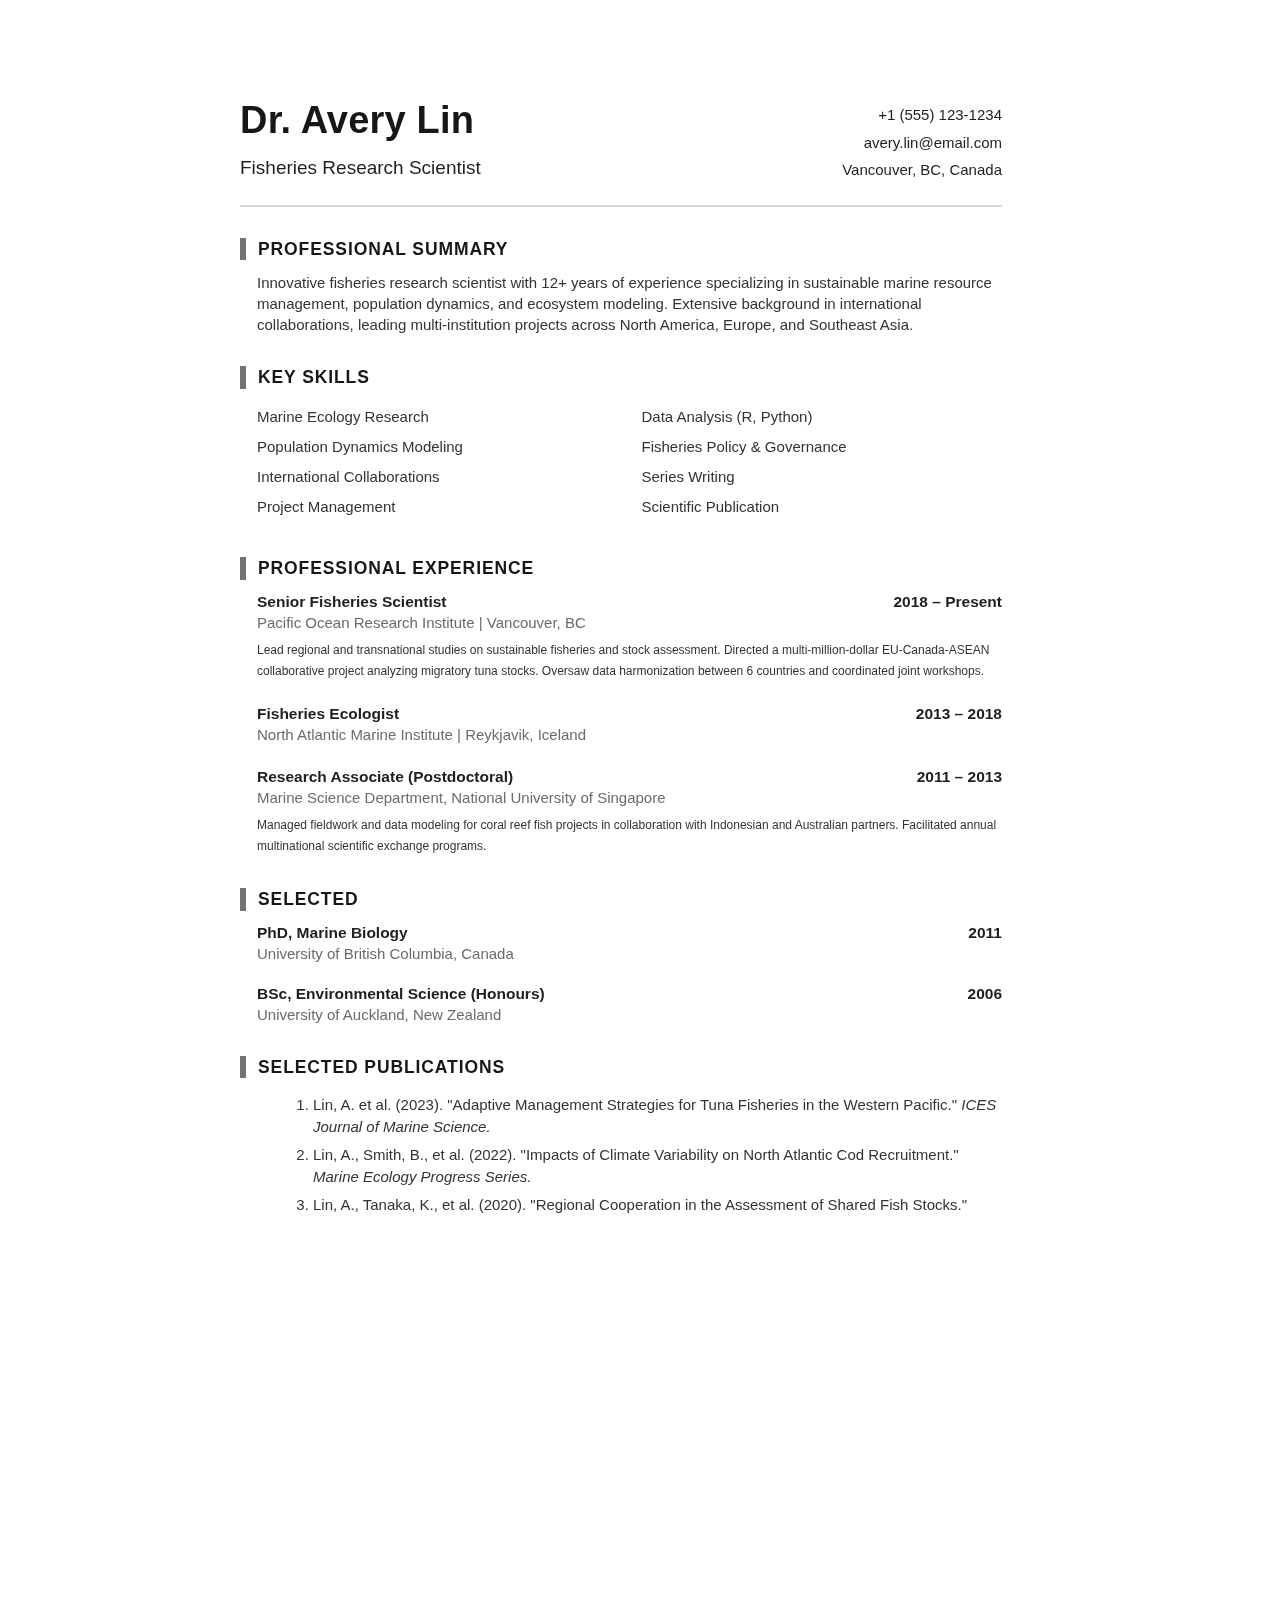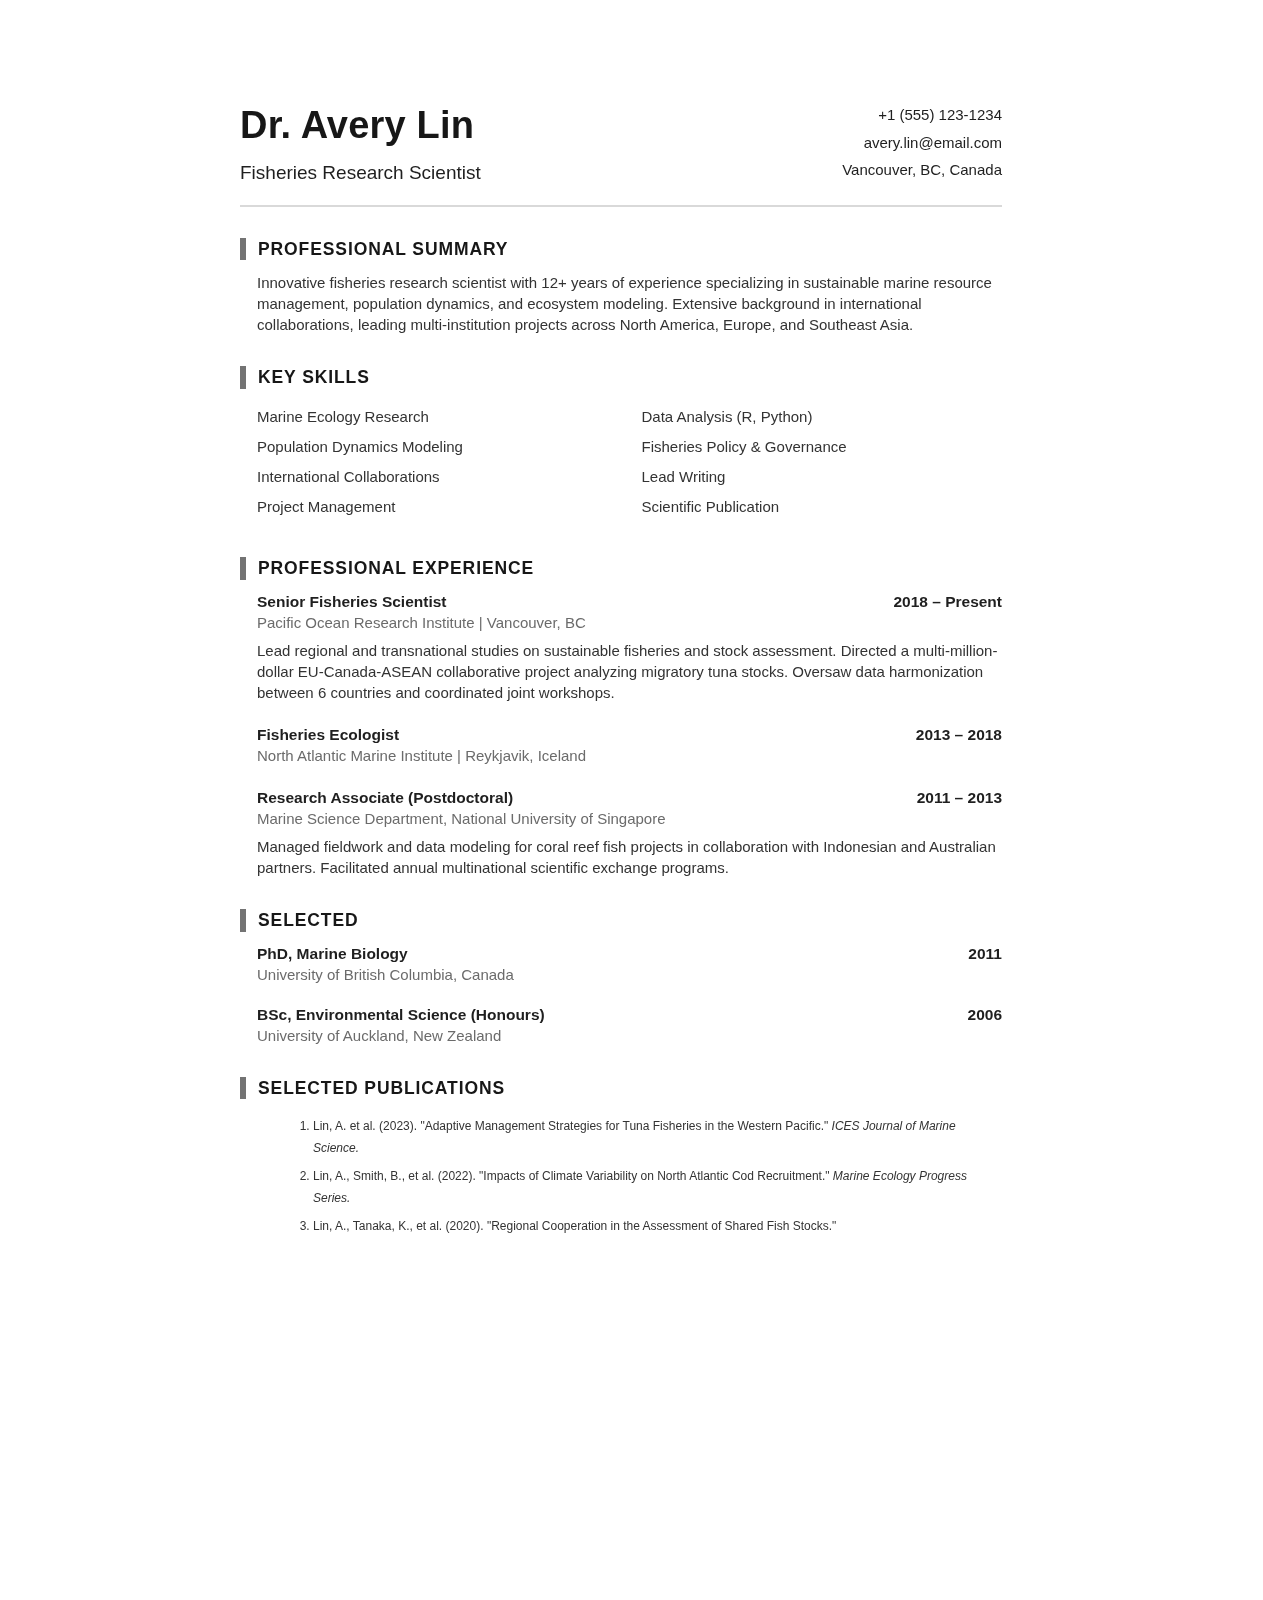--- a/index.html
+++ b/index.html
@@ -18,21 +18,21 @@
   .content {
     width: 762px;
     margin-left: 240px;
     padding-top: 99px;
   }
 
   
   .header {
     display: flex;
     justify-content: space-between;
-    align-items: flex-end;
+    align-items: flex-start;
     padding-bottom: 21px;
     border-bottom: 2px solid #d9d9d9;
   }
   .name {
     font-size: 38px;
     font-weight: 700;
     letter-spacing: 0.2px;
     line-height: 1.15;
     color: #171717;
   }
@@ -106,31 +106,31 @@
     white-space: nowrap;
   }
   .org-line, .school-line {
     font-size: 15px;
     color: #6b6b6b;
     line-height: 20px;
     margin-top: 1px;
   }
   .job-desc {
     margin-top: 7px;
-    font-size: 15px;
+    font-size: 12px;
     line-height: 21px;
     color: #333333;
   }
   .degree { margin-bottom: 20px; }
 
   
   .pub-list {
     margin-top: 16px;
     padding-left: 73px;
-    font-size: 12px;
+    font-size: 15px;
     line-height: 22px;
     color: #333333;
   }
   .pub-list li { margin-bottom: 6px; }
   .pub-journal { font-style: italic; }
 </style>
 </head>
 <body>
 
 <div class="page-clip">
@@ -160,21 +160,21 @@
       <div class="skills-grid">
         <ul class="skills-col">
           <li>Marine Ecology Research</li>
           <li>Population Dynamics Modeling</li>
           <li>International Collaborations</li>
           <li>Project Management</li>
         </ul>
         <ul class="skills-col">
           <li>Data Analysis (R, Python)</li>
           <li>Fisheries Policy &amp; Governance</li>
-          <li>Lead Writing</li>
+          <li>Series Writing</li>
           <li>Scientific Publication</li>
         </ul>
       </div>
     </section>
 
     <section>
       <h2>PROFESSIONAL EXPERIENCE</h2>
       <div class="section-body">
 
         <div class="job">

